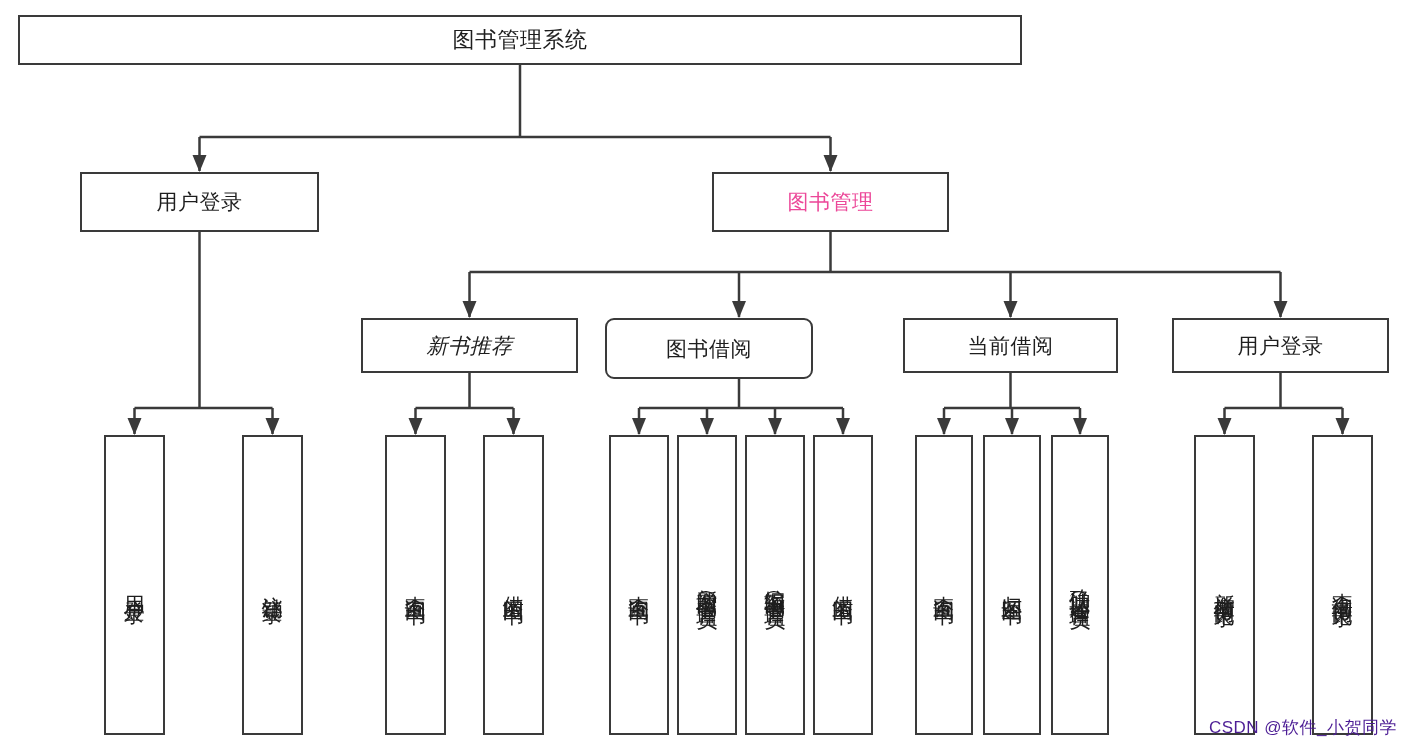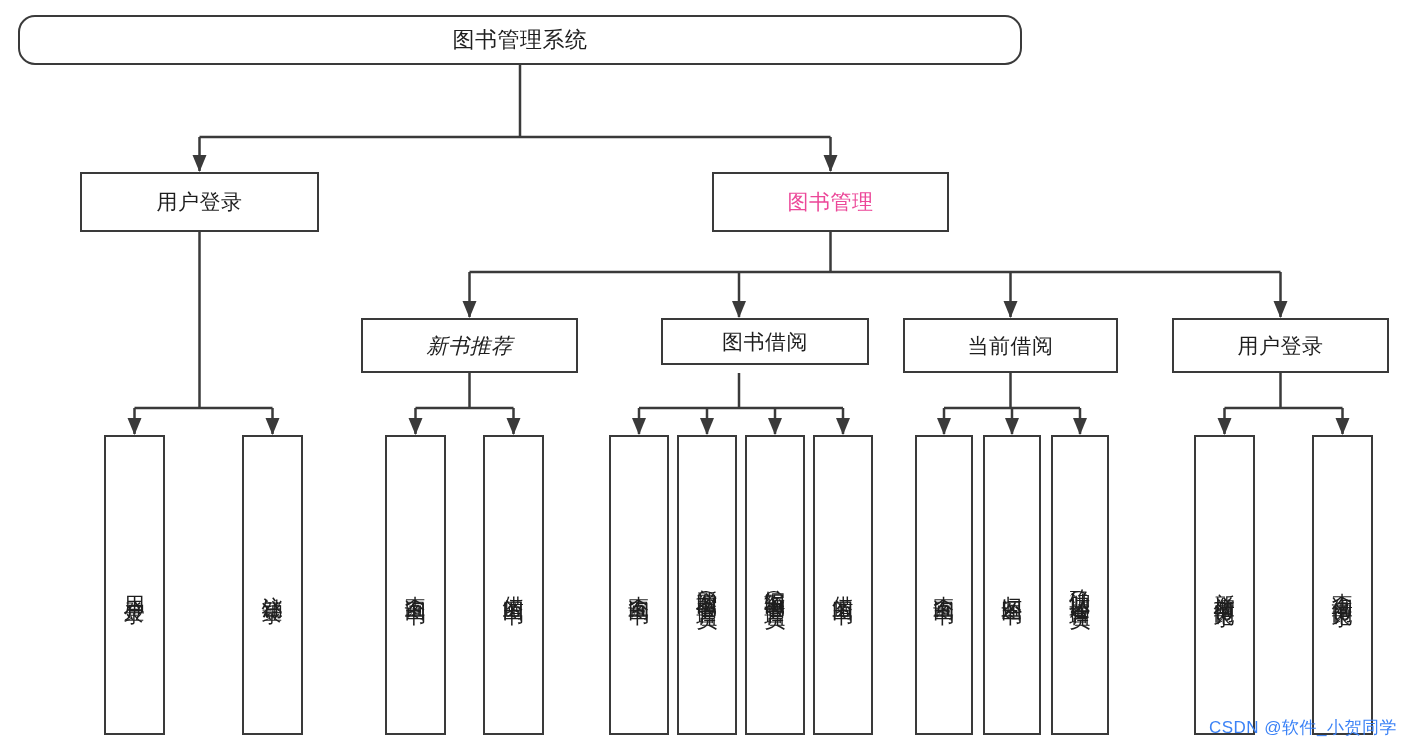--- a/index.html
+++ b/index.html
@@ -49,21 +49,21 @@
     font-size: 21px;
     writing-mode: vertical-rl;
     text-orientation: upright;
     letter-spacing: 3px;
   }
   .node.root .node-label {
     font-size: 22px;
   }
   .watermark {
     position: absolute;
-    color: #3b82f6;
+    color: #4c1d95;
     font-size: 17px;
     white-space: nowrap;
     letter-spacing: 0.5px;
     pointer-events: none;
   }
 </style>
 </head>
 <body>
 
 <div id="canvas">
@@ -115,33 +115,33 @@
       <line x1="1080" y1="408" x2="1080" y2="434" stroke="#3a3a3a" stroke-width="2.5"></line>
       <path d="M 1073 418 L 1087 418 L 1080 435 Z" fill="#3a3a3a"></path>
       <line x1="1280.5" y1="373" x2="1280.5" y2="408" stroke="#3a3a3a" stroke-width="2.5"></line>
       <line x1="1224.5" y1="408" x2="1342.5" y2="408" stroke="#3a3a3a" stroke-width="2.5"></line>
       <line x1="1224.5" y1="408" x2="1224.5" y2="434" stroke="#3a3a3a" stroke-width="2.5"></line>
       <path d="M 1217.5 418 L 1231.5 418 L 1224.5 435 Z" fill="#3a3a3a"></path>
       <line x1="1342.5" y1="408" x2="1342.5" y2="434" stroke="#3a3a3a" stroke-width="2.5"></line>
       <path d="M 1335.5 418 L 1349.5 418 L 1342.5 435 Z" fill="#3a3a3a"></path>
     </svg>
   <div id="nodes">
-      <div class="node horizontal root" style="left: 18px; top: 15px; width: 1004px; height: 50px; border-color: rgb(58, 58, 58); background: rgb(255, 255, 255); border-radius: 17px;">
+      <div class="node horizontal root" style="left: 18px; top: 15px; width: 1004px; height: 50px; border-color: rgb(58, 58, 58); background: rgb(255, 255, 255);">
         <div class="node-label" style="color: rgb(30, 30, 30);">图书管理系统</div>
       </div>
       <div class="node horizontal" style="left: 80px; top: 172px; width: 239px; height: 60px; border-color: rgb(58, 58, 58); background: rgb(255, 255, 255);">
         <div class="node-label" style="color: rgb(30, 30, 30);">用户登录</div>
       </div>
       <div class="node horizontal" style="left: 712px; top: 172px; width: 237px; height: 60px; border-color: rgb(58, 58, 58); background: rgb(255, 255, 255);">
         <div class="node-label" style="color: #ec4899;">图书管理</div>
       </div>
       <div class="node horizontal" style="left: 361px; top: 318px; width: 217px; height: 55px; border-color: rgb(58, 58, 58); background: rgb(255, 255, 255); font-style: italic;">
         <div class="node-label" style="color: rgb(30, 30, 30);">新书推荐</div>
       </div>
-      <div class="node horizontal" style="left: 661px; top: 318px; width: 208px; height: 47px; border-color: rgb(58, 58, 58); background: rgb(255, 255, 255);">
+      <div class="node horizontal" style="left: 605px; top: 318px; width: 208px; height: 61px; border-color: rgb(58, 58, 58); background: rgb(255, 255, 255); border-radius: 9px;">
         <div class="node-label" style="color: rgb(30, 30, 30);">图书借阅</div>
       </div>
       <div class="node horizontal" style="left: 903px; top: 318px; width: 215px; height: 55px; border-color: rgb(58, 58, 58); background: rgb(255, 255, 255);">
         <div class="node-label" style="color: rgb(30, 30, 30);">当前借阅</div>
       </div>
       <div class="node horizontal" style="left: 1172px; top: 318px; width: 217px; height: 55px; border-color: rgb(58, 58, 58); background: rgb(255, 255, 255);">
         <div class="node-label" style="color: rgb(30, 30, 30);">用户登录</div>
       </div>
       <div class="node vertical" style="left: 104px; top: 435px; width: 61px; height: 300px; border-color: rgb(58, 58, 58); background: rgb(255, 255, 255);">
         <div class="node-label" style="color: rgb(30, 30, 30);">用户登录</div>

